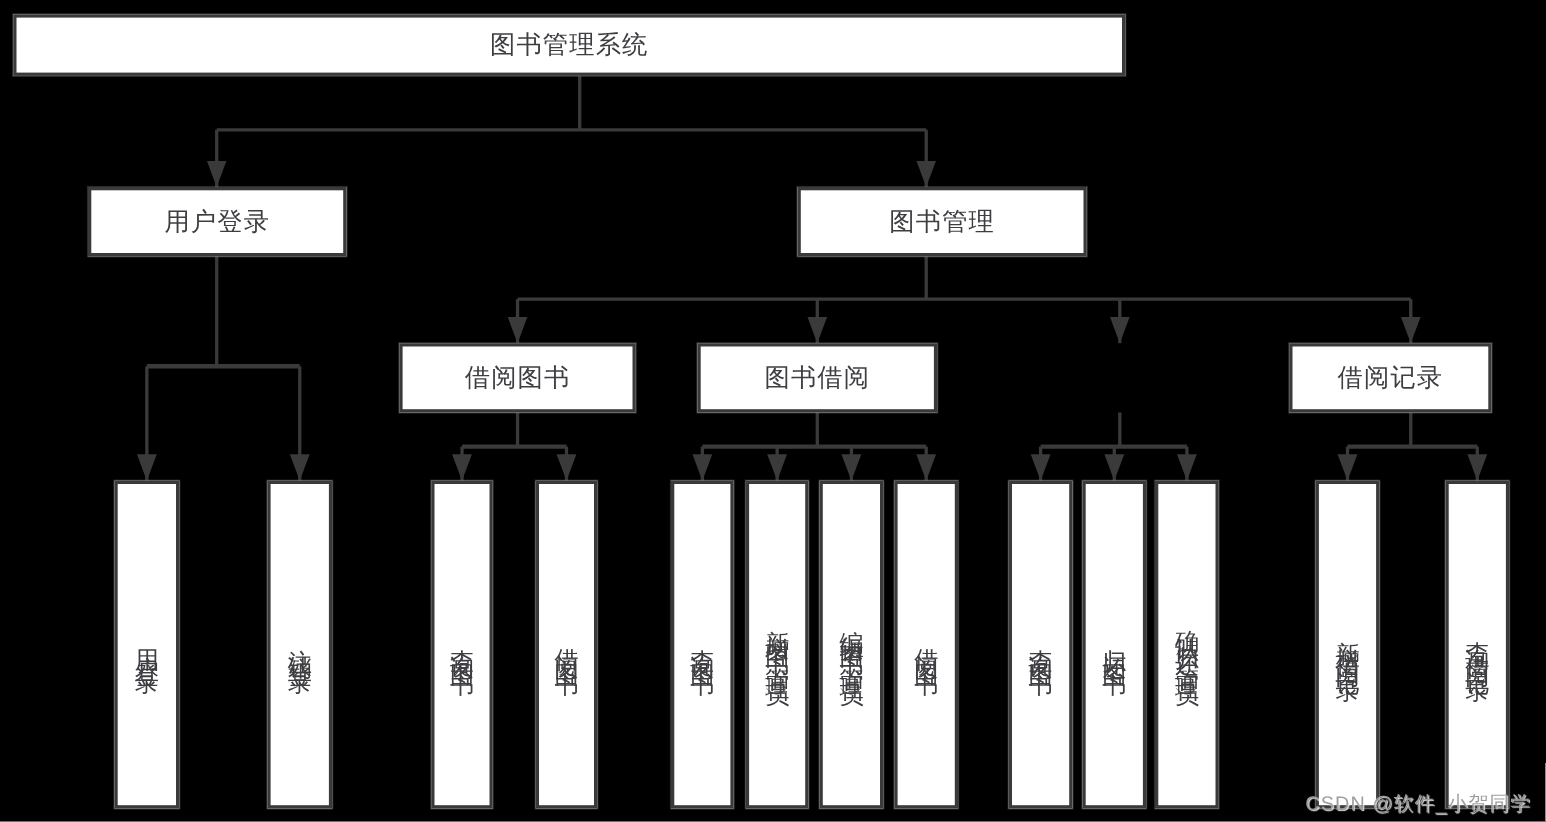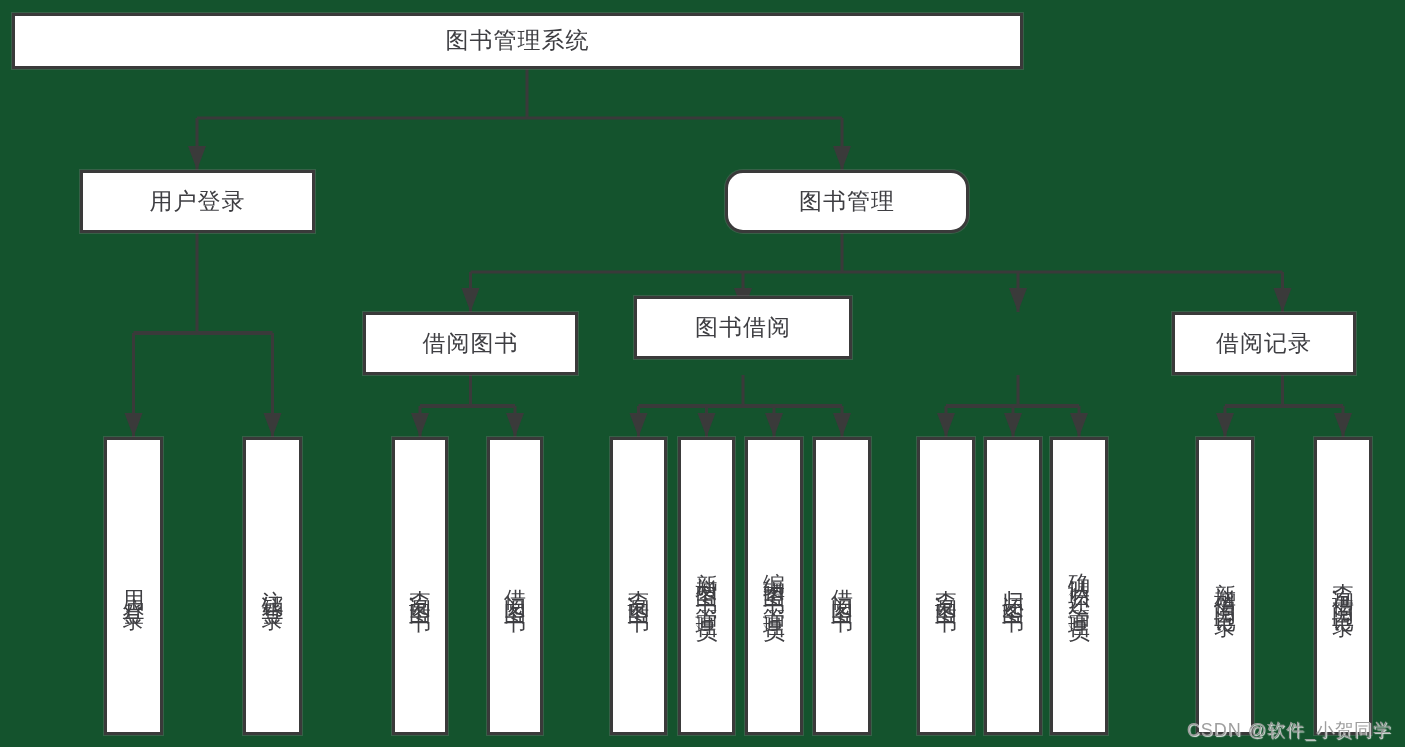--- a/index.html
+++ b/index.html
@@ -1,20 +1,20 @@
 <!DOCTYPE html>
 <html><head>
 <meta charset="utf-8">
 <style>
   html, body { margin: 0; padding: 0; background: #ffffff; }
   .canvas {
     position: relative;
     width: 1405px;
     height: 747px;
-    background: #14532d;
+    background: #000000;
     font-family: "Liberation Sans", "DejaVu Sans", sans-serif;
     overflow: hidden;
   }
   .wires {
     position: absolute;
     left: 0; top: 0;
     width: 1405px; height: 747px;
     z-index: 1;
   }
   .node {
@@ -115,24 +115,24 @@
       <path d="M1282.5,375 V406"></path>
       <path d="M1225,406 H1343" stroke-width="4"></path>
       <line x1="1225" y1="406" x2="1225" y2="437" marker-end="url(#arrowhead)"></line>
       <line x1="1343" y1="406" x2="1343" y2="437" marker-end="url(#arrowhead)"></line>
     </g>
   </svg>
 
   <div class="node" style="left:12px; top:13px; width:1011px; height:56px;">图书管理系统</div>
 
   <div class="node" style="left:80px; top:170px; width:235px; height:63px;">用户登录</div>
-  <div class="node" style="left:725px; top:170px; width:244px; height:63px;border-radius:18px;">图书管理</div>
+  <div class="node" style="left:725px; top:170px; width:263px; height:63px;">图书管理</div>
 
   <div class="node" style="left:363px; top:312px; width:215px; height:63px;">借阅图书</div>
-  <div class="node" style="left:634px; top:296px; width:218px; height:63px;">图书借阅</div>
+  <div class="node" style="left:634px; top:312px; width:218px; height:63px;">图书借阅</div>
   <div class="node" style="left:1172px; top:312px; width:184px; height:63px;">借阅记录</div>
 
   <div class="node leaf" style="left:104px; top:437px; width:59px; height:298px;">用户登录</div>
   <div class="node leaf" style="left:243px; top:437px; width:59px; height:298px;">注销登录</div>
 
   <div class="node leaf" style="left:392px; top:437px; width:56px; height:298px;">查询图书</div>
   <div class="node leaf" style="left:487px; top:437px; width:56px; height:298px;">借阅图书</div>
 
   <div class="node leaf" style="left:610px; top:437px; width:57px; height:298px;">查询图书</div>
   <div class="node leaf" style="left:678px; top:437px; width:57px; height:298px;">新增图书（管理员）</div>

